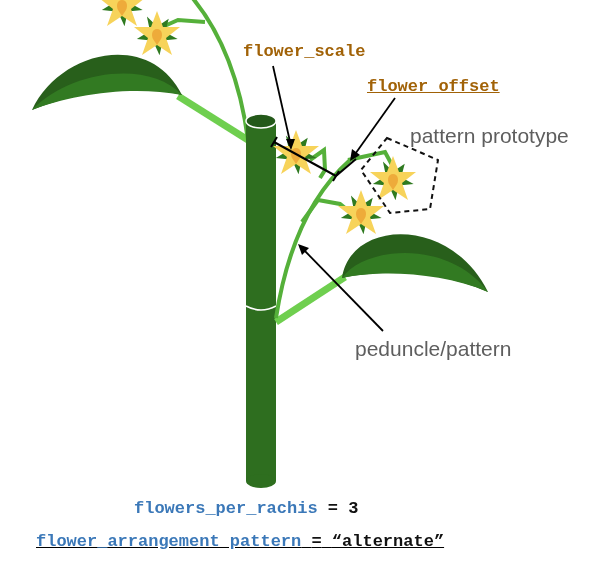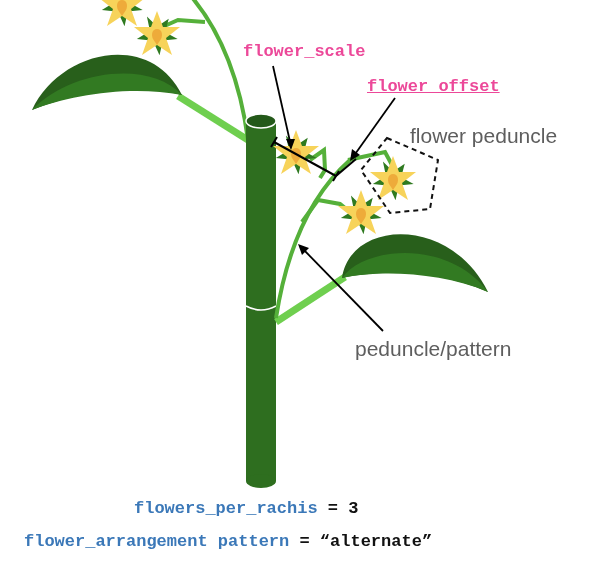--- a/index.html
+++ b/index.html
@@ -1,20 +1,20 @@
 <!DOCTYPE html>
 <html><head>
   <meta charset="utf-8">
   <style>
     html, body { margin: 0; padding: 0; background: #ffffff; }
     body { width: 604px; height: 576px; position: relative; overflow: hidden; }
     #diagram { position: absolute; left: 0; top: 0; }
     .mono { font-family: "Liberation Mono", "DejaVu Sans Mono", monospace; font-weight: bold; }
     .sans { font-family: "Liberation Sans", "DejaVu Sans", sans-serif; }
-    .param-label { position: absolute; font-size: 17px; color: #ec4899; white-space: nowrap; }
+    .param-label { position: absolute; font-size: 17px; color: #a16207; white-space: nowrap; }
     .plain-label { position: absolute; font-size: 21px; color: #5e5e5e; white-space: nowrap; }
     .eq-line { position: absolute; font-size: 17px; white-space: nowrap; }
     .eq-name { color: #3b78b8; }
     .eq-op, .eq-val { color: #111111; }
   </style>
 </head>
 <body>
 
 <svg id="diagram" width="604" height="576" viewBox="0 0 604 576" xmlns="http://www.w3.org/2000/svg">
   <defs>
@@ -81,25 +81,25 @@
     <polygon points="291,150 286,139 295,139" fill="#000"></polygon>
     <line x1="395" y1="98" x2="353" y2="157" stroke="#000" stroke-width="1.8"></line>
     <polygon points="350,161 352,149 360,155" fill="#000"></polygon>
     <line x1="383" y1="331" x2="302" y2="248" stroke="#000" stroke-width="1.8"></line>
     <polygon points="298,244 309,248 302,255" fill="#000"></polygon>
   </g>
 </svg>
 
 <div class="param-label mono" style="left:243px; top:42px;">flower_scale</div>
 <div class="param-label mono" style="left:367px; top:77px;text-decoration:underline;">flower_offset</div>
-<div class="plain-label sans" style="left:410px; top:124px;">flower peduncle</div>
+<div class="plain-label sans" style="left:410px; top:124px;">pattern prototype</div>
 <div class="plain-label sans" style="left:355px; top:337px;">peduncle/pattern</div>
 
 <div class="eq-line mono" style="left:134px; top:499px;">
   <span class="eq-name">flowers_per_rachis</span>
   <span class="eq-op">=</span>
   <span class="eq-val">3</span>
 </div>
-<div class="eq-line mono" style="left:24px; top:532px;">
+<div class="eq-line mono" style="left:36px; top:532px;text-decoration:underline;">
   <span class="eq-name">flower_arrangement pattern</span>
   <span class="eq-op">=</span>
   <span class="eq-val">“alternate”</span>
 </div>
 
 </body></html>

